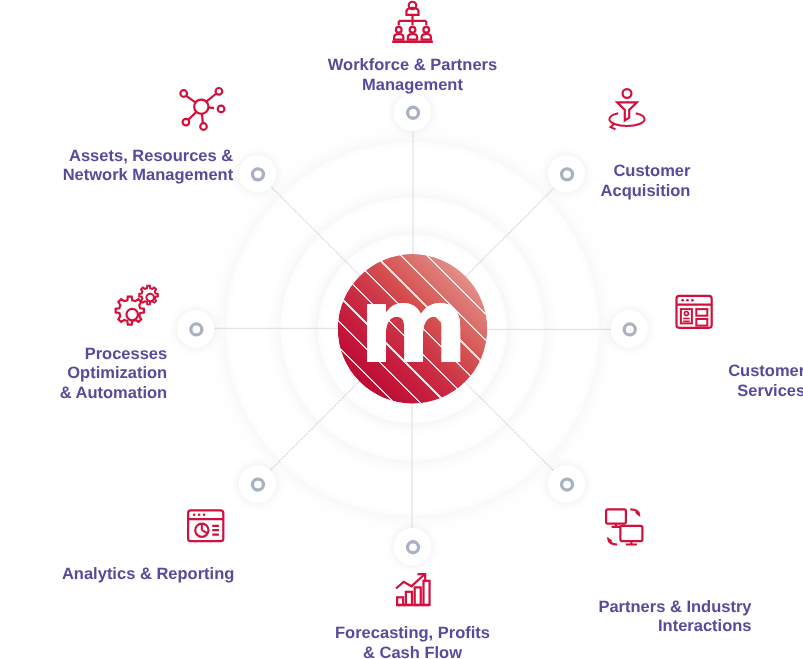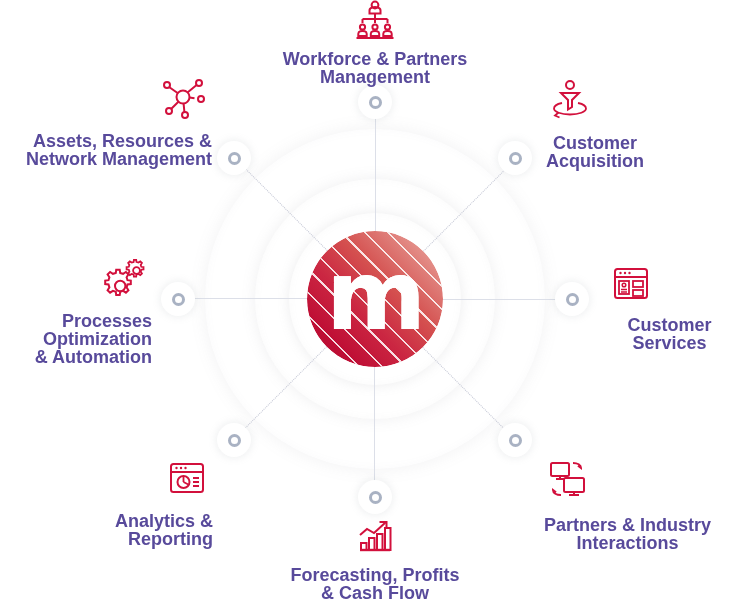--- a/index.html
+++ b/index.html
@@ -67,42 +67,42 @@
     color:#ffffff;font-weight:bold;font-size:96px;line-height:1;
     font-family:"DejaVu Sans","Liberation Sans",sans-serif;
     letter-spacing:-2px;padding-bottom:6px;box-sizing:border-box;
     text-shadow:0 0 0 #fff;
   }
 
   
   .item{position:absolute;display:flex;flex-direction:column;}
   .item .ico{display:block;}
   .item .lbl{
-    color:#584a9b;font-size:18px;line-height:18px;font-weight:bold;
+    color:#584a9b;font-size:15px;line-height:18px;font-weight:bold;
     white-space:pre-line;
   }
   .item.ctr{align-items:center;text-align:center;}
   .item.lft{align-items:flex-end;text-align:right;justify-content:center;}
-  .item.rgt{align-items:flex-start;text-align:center;}
+  .item.rgt{align-items:flex-start;text-align:right;gap:12px;}
   .item.lft .ico{margin-right:6px;}
   .item.rgt .ico{margin-left:4px;}
 
   
   #it-workforce{left:275px;top:0px;width:200px;}
   #it-workforce .lbl{margin-top:6px;}
   #it-assets{left:22px;top:78px;width:190px;}
   #it-assets .lbl{margin-top:8px;}
   #it-processes{left:-8px;top:258px;width:160px;}
   #it-processes .lbl{margin-top:8px;}
   #it-analytics{left:45px;top:460px;width:168px;}
   #it-analytics .lbl{margin-top:10px;}
   #it-forecast{left:275px;top:518px;width:200px;}
   #it-forecast .lbl{margin-top:6px;}
   #it-partners{left:544px;top:460px;width:180px;}
-  #it-partners .lbl{margin-top:12px;}
+  #it-partners .lbl{margin-top:26px;}
   #it-services{left:607px;top:265px;width:125px;}
   #it-services .lbl{margin-top:9px;}
   #it-acquisition{left:546px;top:78px;width:150px;}
   #it-acquisition .lbl{margin-top:10px;}
 </style>
 </head>
 <body>
 
 <div id="stage">
 

